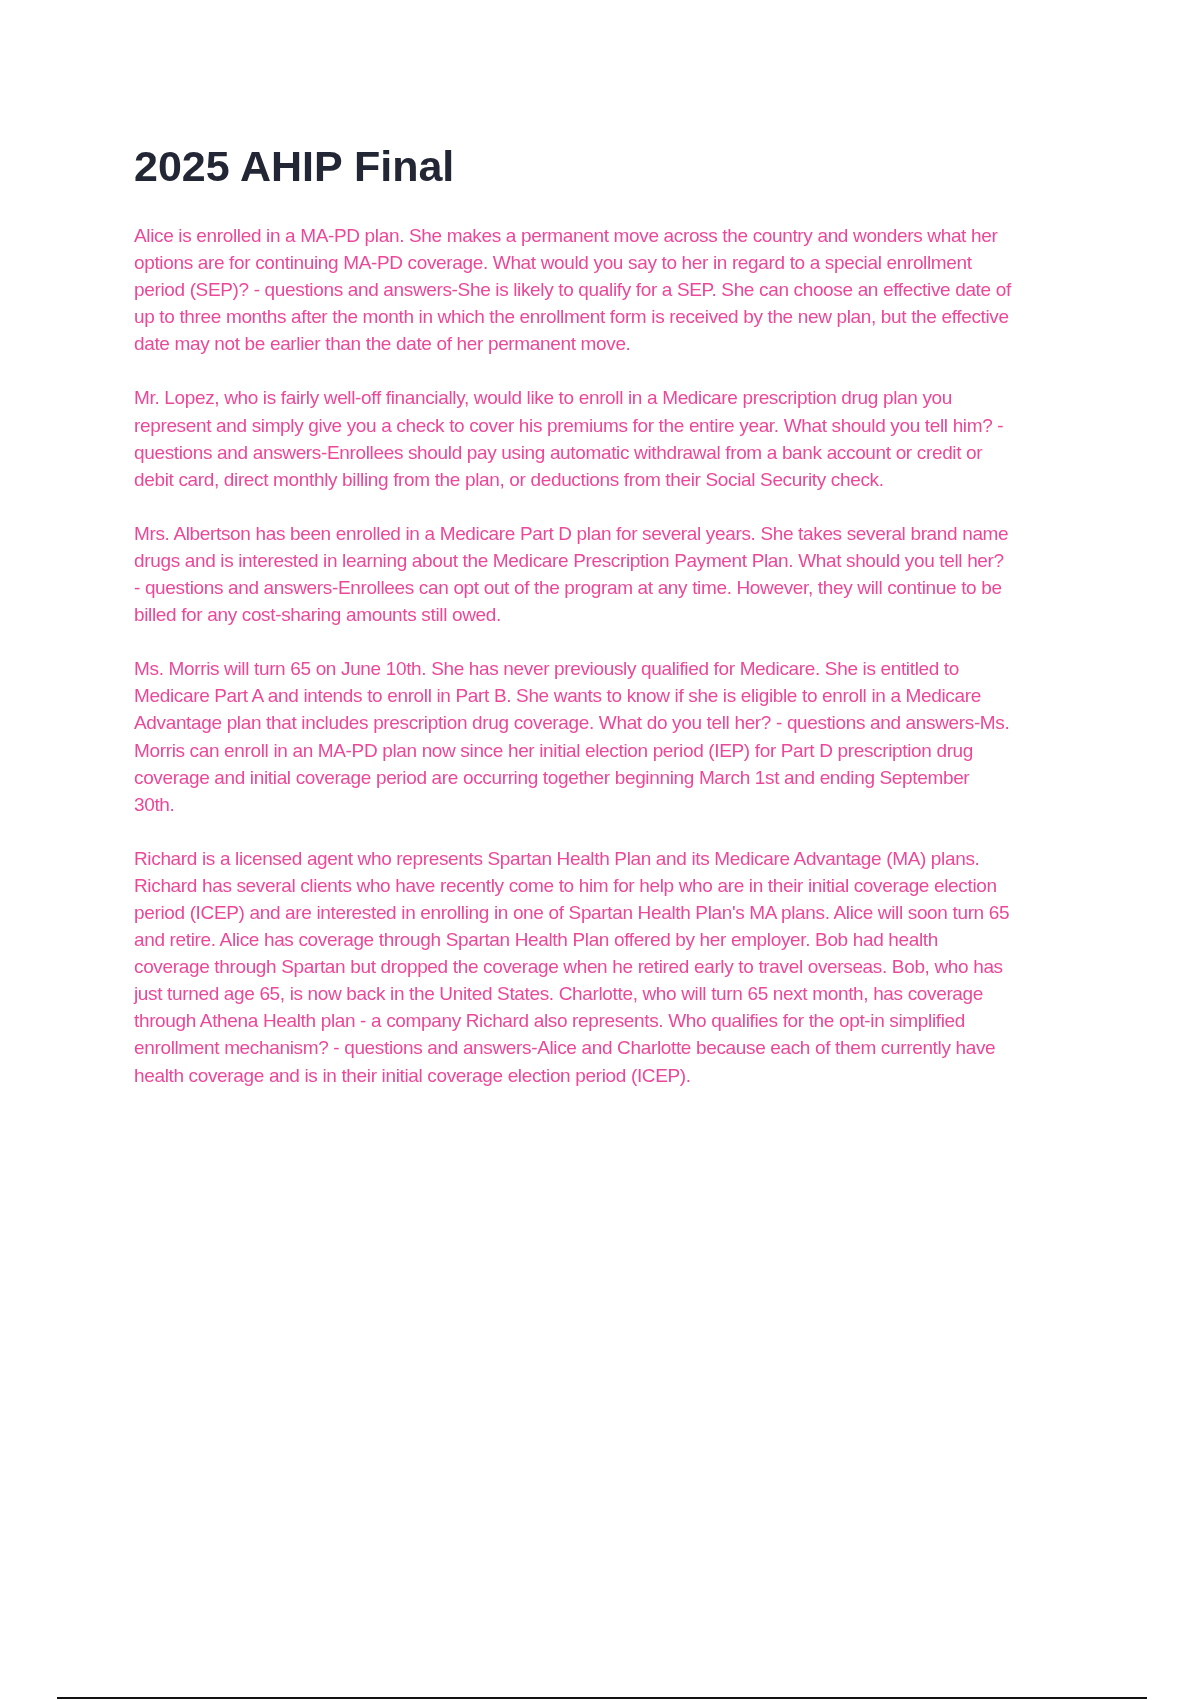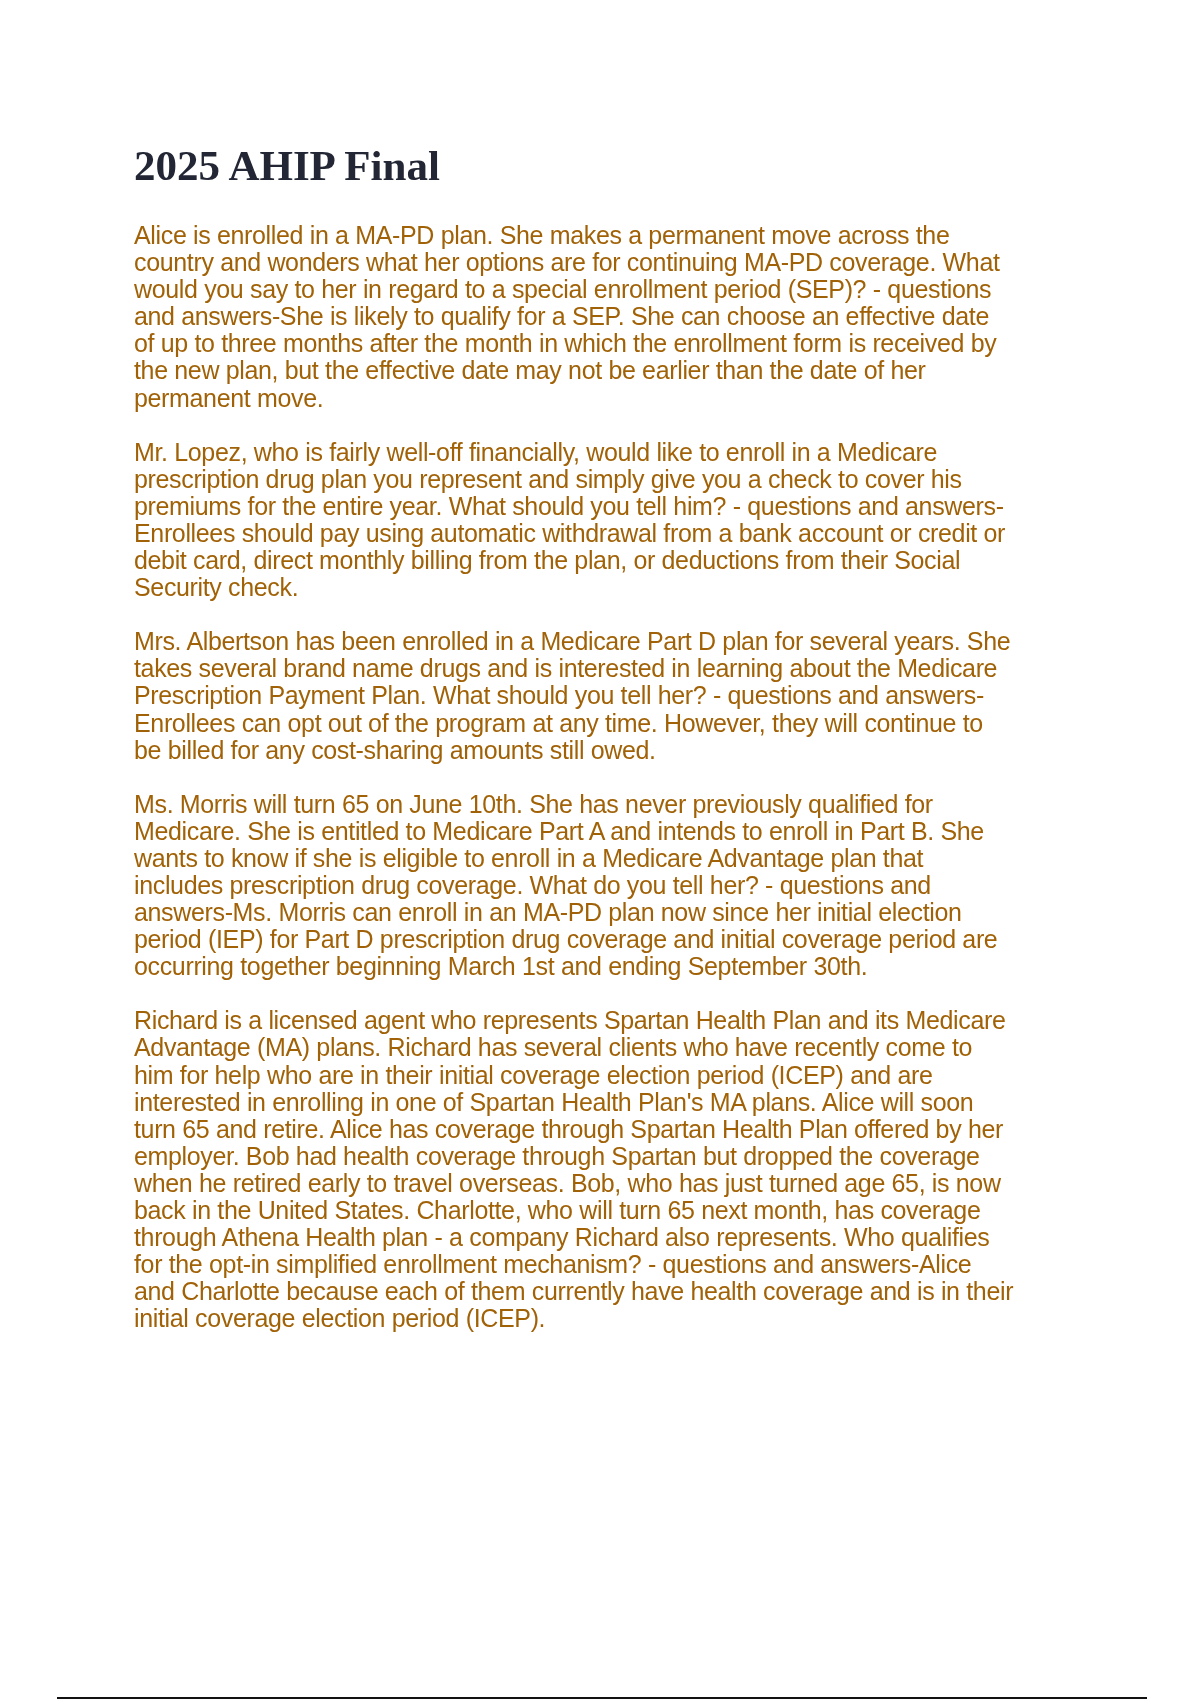--- a/index.html
+++ b/index.html
@@ -13,40 +13,40 @@
       position: relative;
       overflow: hidden;
       font-family: "Liberation Sans", sans-serif;
       color: #111111;
     }
     .page-title {
       position: absolute;
       left: 134px;
       top: 136px;
       margin: 0;
-      font-family: Liberation Serif, serif;
+      font-family: Liberation Sans, sans-serif;
       font-weight: bold;
       font-size: 43px;
       line-height: 60px;
       color: #232634;
       letter-spacing: 0px;
     }
     .content {
       position: absolute;
       left: 134px;
       top: 222px;
       width: 880px;
     }
     .qa {
       margin: 0 0 27px 0;
-      font-size: 25px;
+      font-size: 19px;
       line-height: 27.1px;
       letter-spacing: -0.35px;
       word-spacing: 0px;
-      color: #a16207;
+      color: #ec4899;
       white-space: normal;
     }
     .bottom-rule {
       position: absolute;
       left: 57px;
       top: 1697px;
       width: 1090px;
       height: 2px;
       background: #111111;
     }

